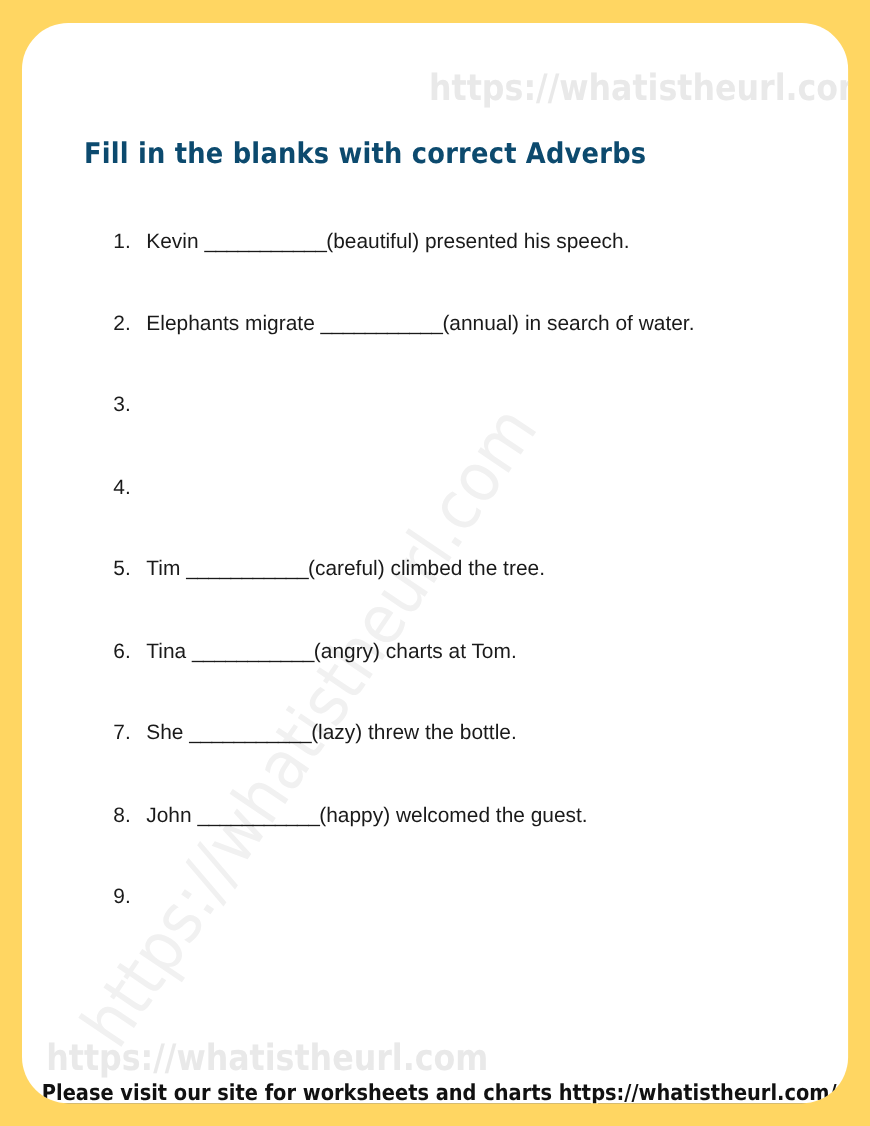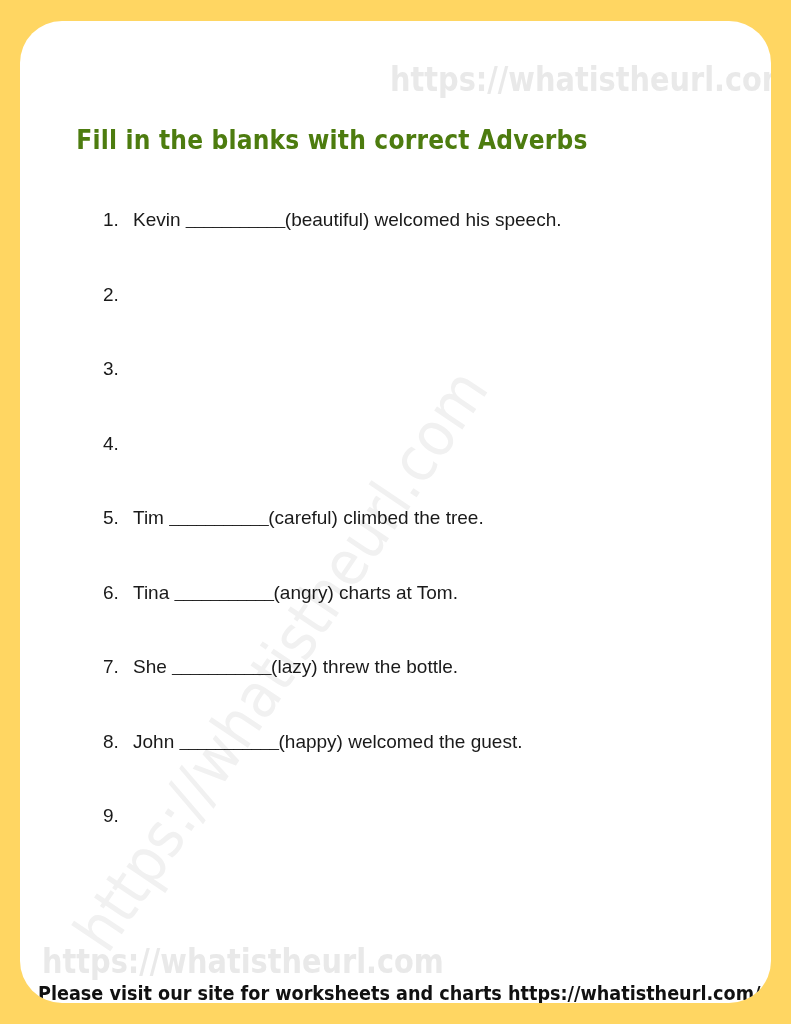--- a/index.html
+++ b/index.html
@@ -71,21 +71,21 @@
     font-weight: 400;
   }
 
   
   .title {
     position: absolute;
     left: 0;
     top: 104px;
     width: 624px;
     text-align: center;
-    color: #4d7c0f;
+    color: #0c4a6e;
     font-family: "DejaVu Sans Condensed", "Liberation Sans Narrow", "Liberation Sans", sans-serif;
     font-weight: 700;
     font-size: 26px;
     letter-spacing: 0.2px;
   }
 
   
   .questions {
     position: absolute;
     left: 0;
@@ -108,21 +108,20 @@
     white-space: nowrap;
   }
   .q-text {
     position: absolute;
     left: 113px;
     top: 0;
     white-space: nowrap;
   }
   .q-blank {
     letter-spacing: -0.5px;
-    font-family: Liberation Serif, serif;
   }
 
   
   .footer {
     position: absolute;
     left: 18px;
     top: 960px;
     font-family: "DejaVu Sans Condensed", "Liberation Sans Narrow", "Liberation Sans", sans-serif;
     font-weight: 700;
     font-size: 20px;
@@ -143,24 +142,25 @@
 
     <div class="wm wm-top">https://whatistheurl.com</div>
 
     <div class="wm wm-diag">https://whatistheurl.com</div>
 
     <div class="title">Fill in the blanks with correct Adverbs</div>
 
     <div class="questions">
       <div class="q-row">
         <span class="q-num">1.</span>
-        <span class="q-text"><span>Kevin </span><span class="q-blank">___________</span><span>(beautiful) welcomed his speech.</span></span>
+        <span class="q-text"><span>Kevin </span><span class="q-blank">___________</span><span>(beautiful) presented his speech.</span></span>
       </div>
       <div class="q-row">
         <span class="q-num">2.</span>
+        <span class="q-text"><span>Elephants migrate </span><span class="q-blank">___________</span><span>(annual) in search of water.</span></span>
       </div>
       <div class="q-row">
         <span class="q-num">3.</span>
       </div>
       <div class="q-row">
         <span class="q-num">4.</span>
       </div>
       <div class="q-row">
         <span class="q-num">5.</span>
         <span class="q-text"><span>Tim </span><span class="q-blank">___________</span><span>(careful) climbed the tree.</span></span>

